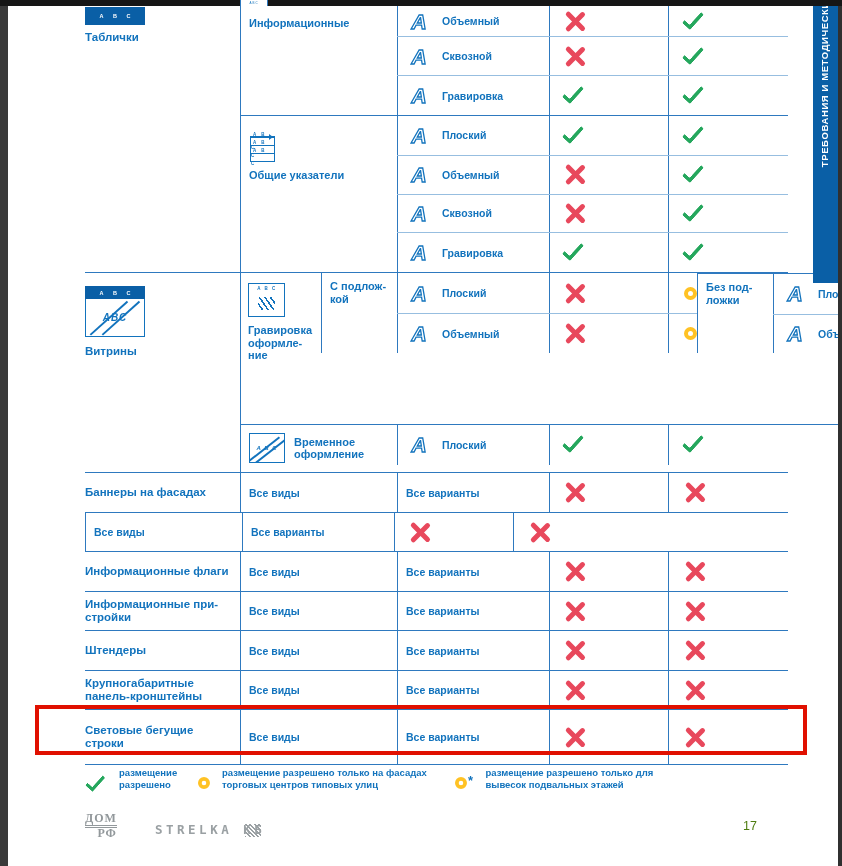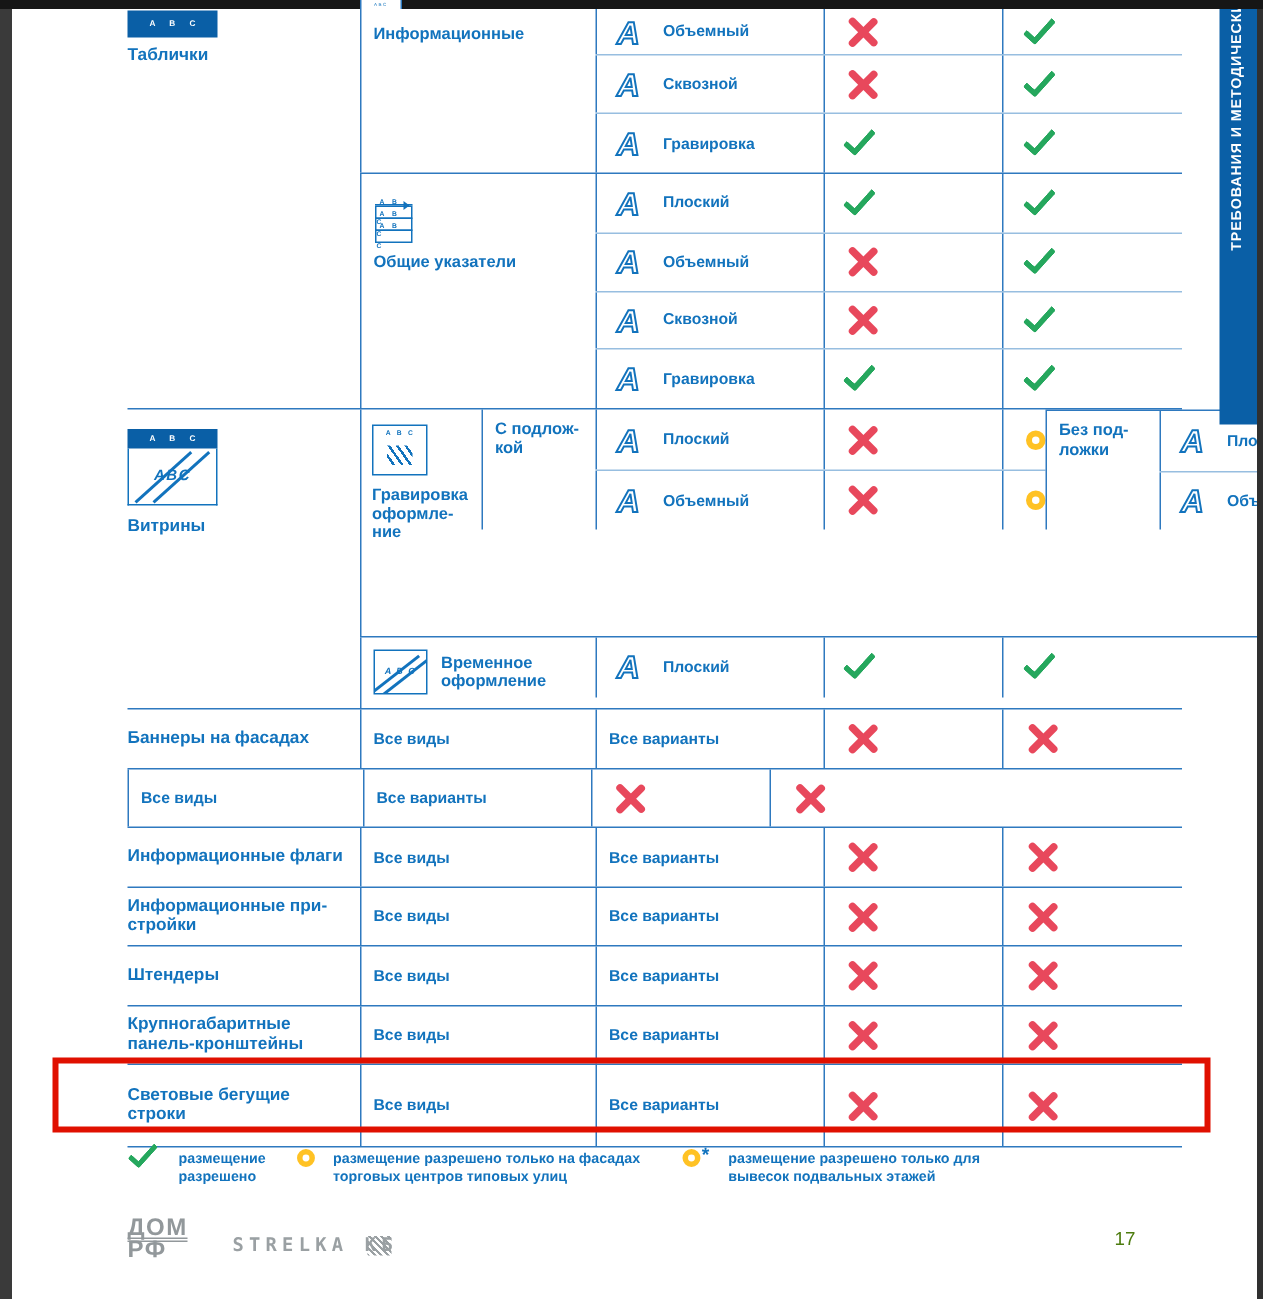--- a/index.html
+++ b/index.html
@@ -96,31 +96,31 @@
     display:flex;align-items:center;justify-content:center;overflow:hidden}
   .temp-abc{font-size:6px;letter-spacing:1px;color:var(--blue);font-weight:bold;font-style:italic}
   .temp::before,.temp::after{content:"";position:absolute;top:-5px;width:1.5px;height:42px;background:var(--blue);transform:rotate(52deg)}
   .temp::before{left:12px}.temp::after{left:21px}
   .a-svg{flex:none}
 
   
   .hl-box{position:absolute;left:27px;top:699px;width:772px;height:50px;border:4px solid var(--hl);z-index:3}
 
   
-  .lg{position:absolute;display:flex;gap:11px;align-items:flex-start;color:var(--blue)}
+  .lg{position:absolute;display:flex;gap:11px;align-items:flex-end;color:var(--blue)}
   .lg .txt{font-size:9.5px;font-weight:bold;line-height:11.5px;margin-top:1px}
   .lg .mk{transform:scale(.92);transform-origin:top left}
   .lg1{left:79px;top:760px}.lg1 .txt{width:92px}
   .lg2{left:190px;top:760px}.lg2 .txt{width:212px}
   .lg3{left:447px;top:760px}.lg3 .txt{width:175px}
   .lg4{left:662px;top:760px}.lg4 .txt{width:92px}
 
   
   .domrf{position:absolute;left:77px;top:807px;color:var(--gray);
-    font-family:Liberation Sans, sans-serif;font-weight:bold;font-size:16px;line-height:11px;letter-spacing:1px;text-align:left}
+    font-family:Liberation Serif, serif;font-weight:bold;font-size:12px;line-height:11px;letter-spacing:1px;text-align:right}
   .domrf .top{border-bottom:3px double var(--gray);padding-bottom:1px}
   .brand{position:absolute;left:147px;top:816px;color:#9AA0A3;font-family:"DejaVu Sans Mono",monospace;
     font-size:12.5px;letter-spacing:3.5px;font-weight:bold}
   .hatch{position:absolute;left:237px;top:818px;width:16px;height:13px;
     background:repeating-linear-gradient(45deg,#9AA0A3 0 1.4px,transparent 1.4px 3px)}
   .pagenum{position:absolute;left:735px;top:813px;color:#4d7c0f;font-size:12.5px}
 </style>
 </head>
 <body>
 

